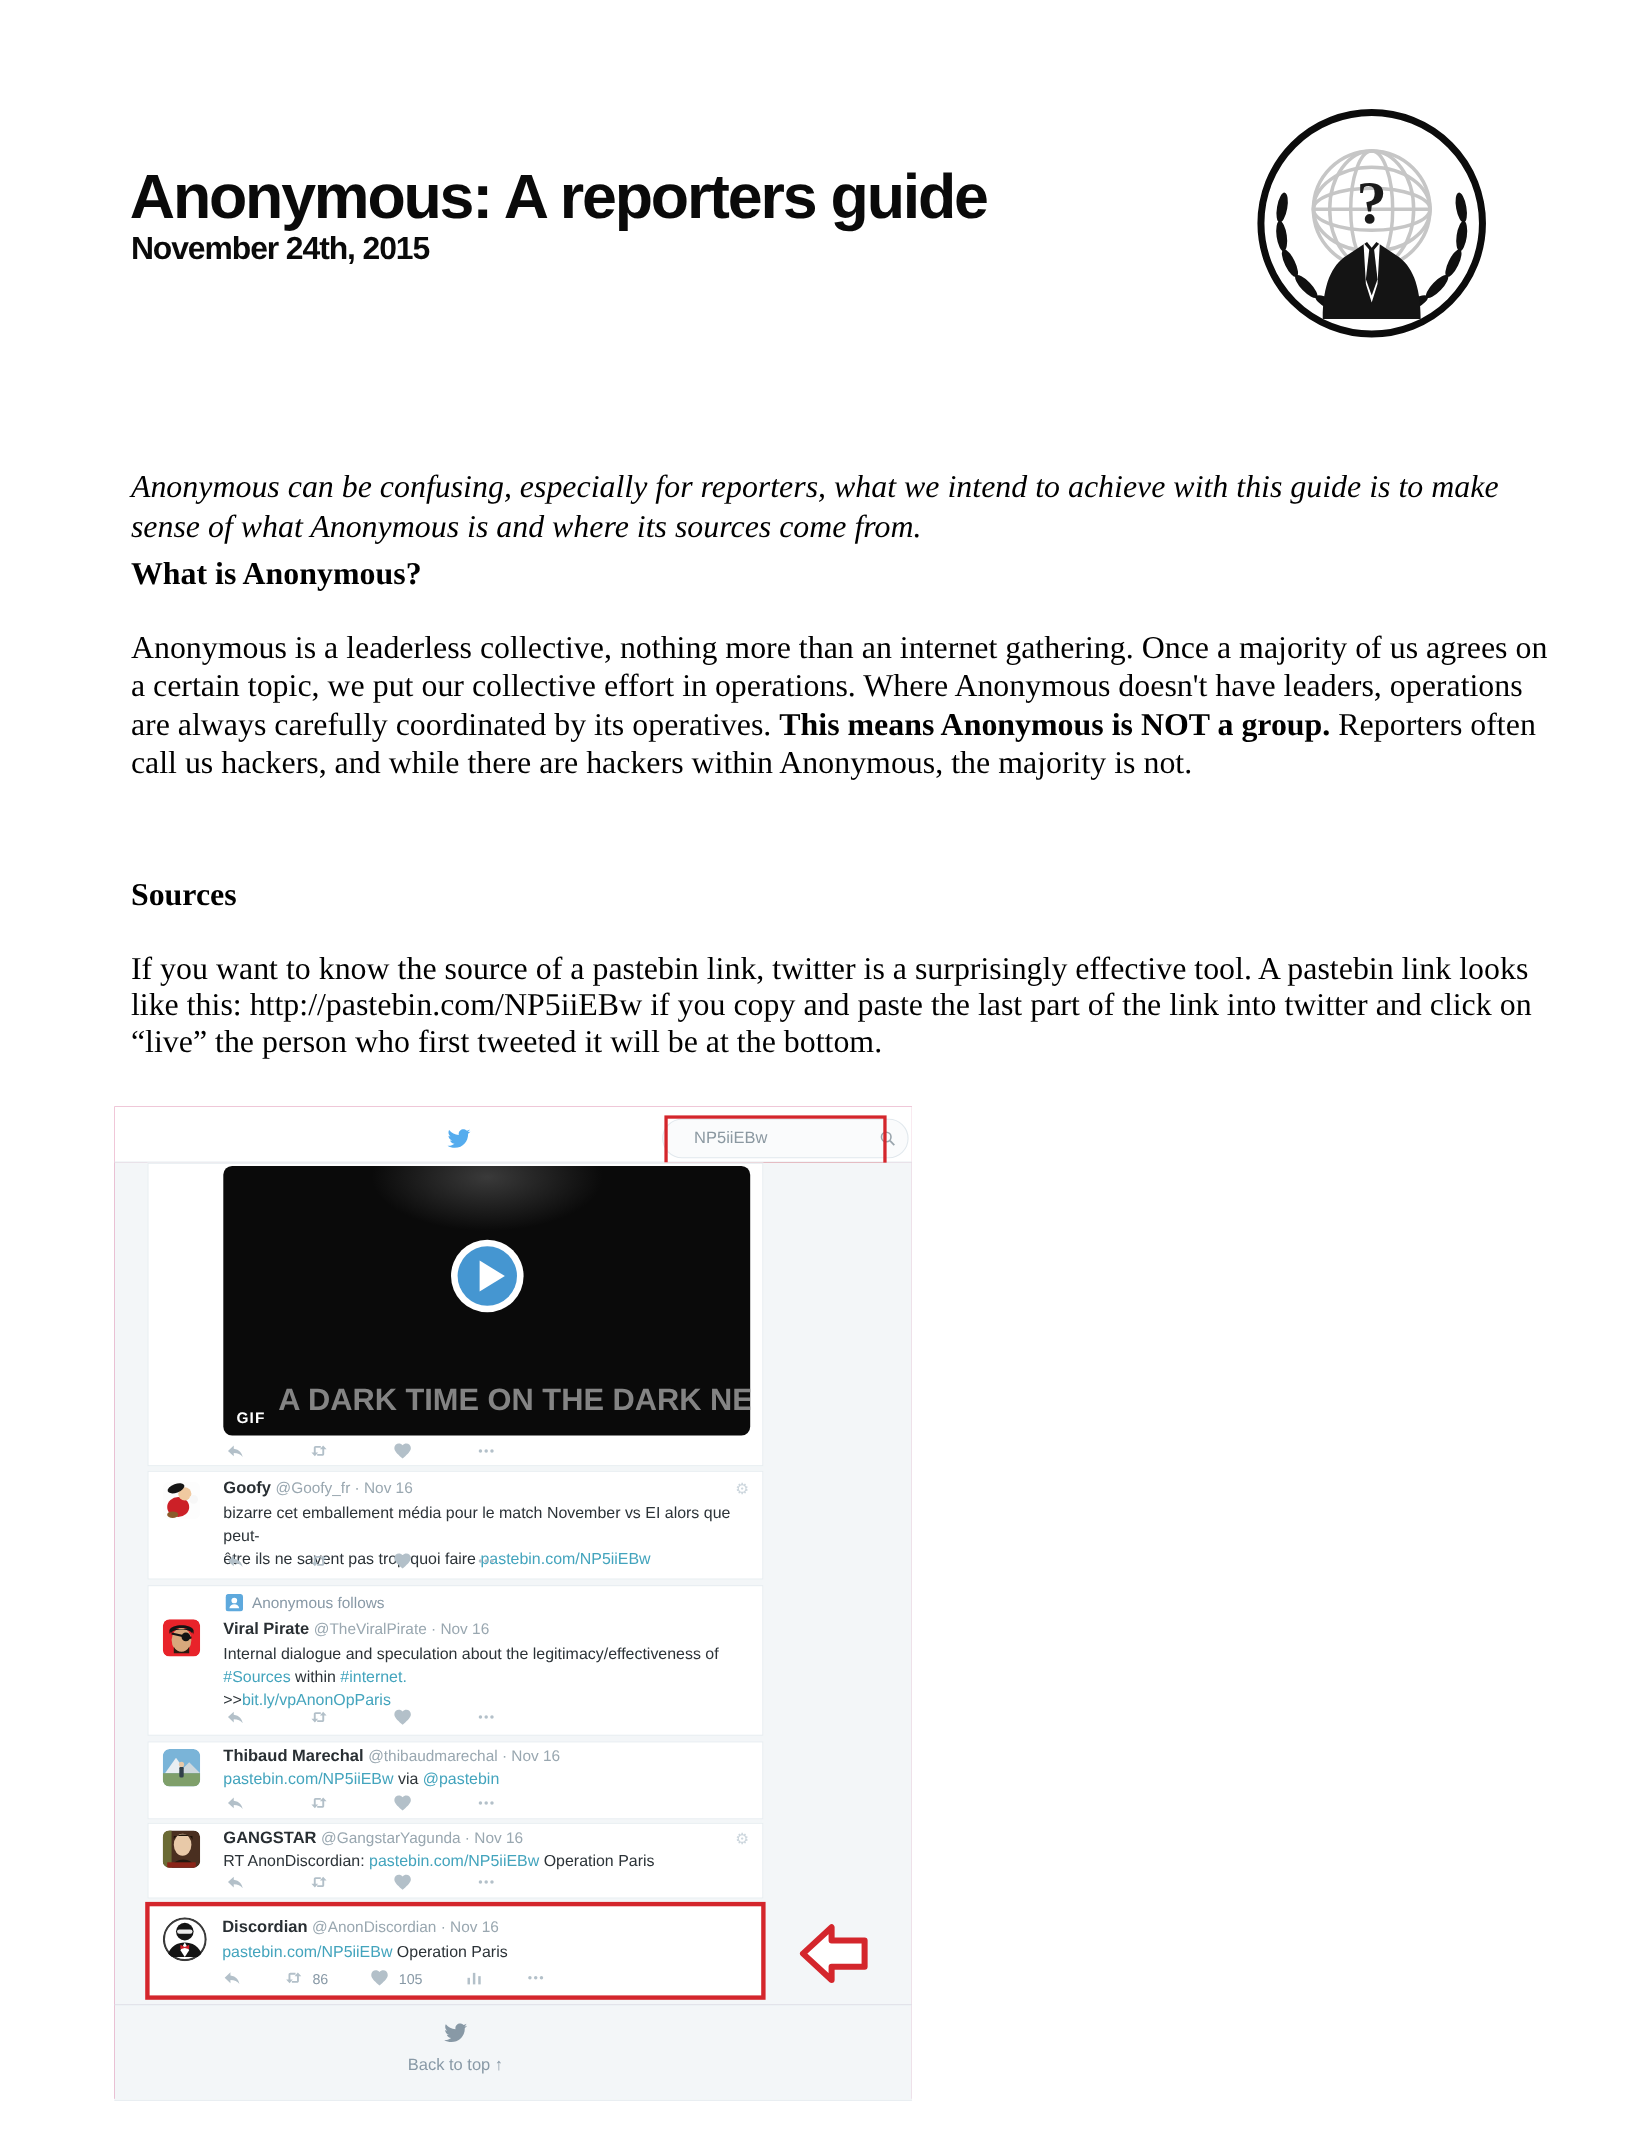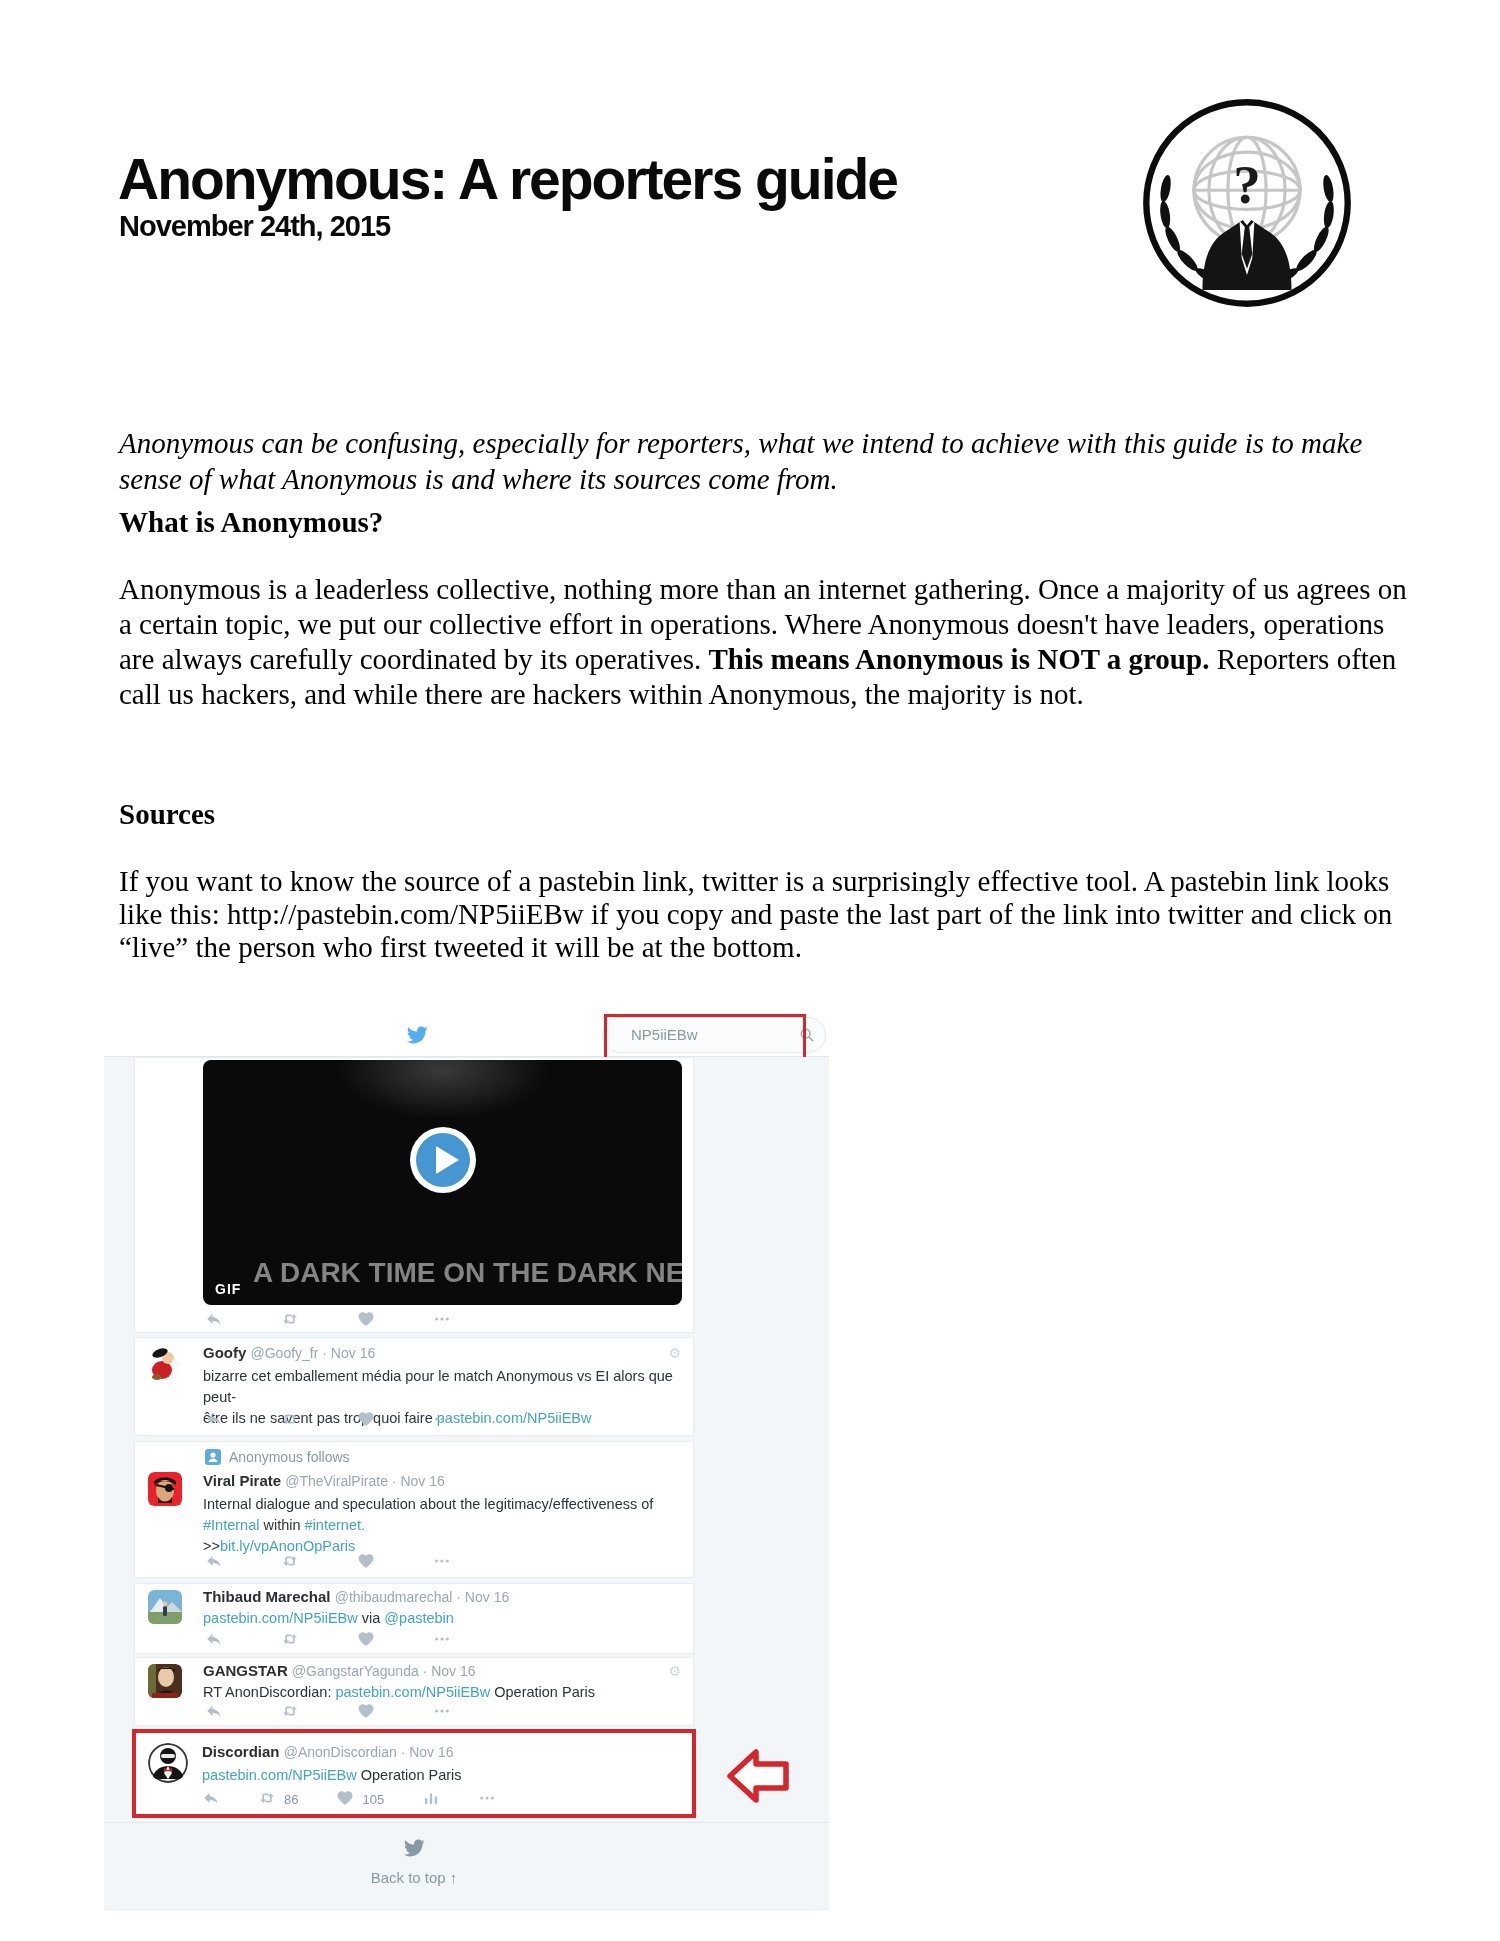--- a/index.html
+++ b/index.html
@@ -222,21 +222,21 @@
         <rect width="34" height="34" fill="#fdfdfd"></rect>
         <ellipse cx="14" cy="23" rx="10" ry="9" fill="#cc2027"></ellipse>
         <circle cx="20" cy="11" r="6" fill="#f0c9a0"></circle>
         <ellipse cx="12" cy="6" rx="8" ry="4" fill="#161616" transform="rotate(-20 12 6)"></ellipse>
         <circle cx="28" cy="16" r="4" fill="#f7f7f7"></circle>
         <ellipse cx="9" cy="30" rx="5" ry="3" fill="#8a5a2a"></ellipse>
       </svg>
       <div class="nrow" style="top:6px"><span class="nm">Goofy</span> <span class="meta">@Goofy_fr · Nov 16</span></div>
       <div class="gear" style="top:8px">⚙</div>
       <div class="txt" style="top:28px">
-        <span style="display:block">bizarre cet emballement média pour le match Anonymous vs EI alors que peut-</span>
+        <span style="display:block">bizarre cet emballement média pour le match November vs EI alors que peut-</span>
         <span>être ils ne savent pas trop quoi faire </span><span class="lnk">pastebin.com/NP5iiEBw</span>
       </div>
       <div class="acts" style="top:72px">
         <span class="sp">
             <svg class="ic">
               <use href="#s-reply"></use>
             </svg>
           </span>
         <span class="sp">
             <svg class="ic">
@@ -268,21 +268,21 @@
         <ellipse cx="17" cy="19" rx="9" ry="11" fill="#d8a87c"></ellipse>
         <path d="M6 14 C7 6 27 6 28 14 L28 10 C26 4 8 4 6 10 Z" fill="#141414"></path>
         <path d="M7 13 C10 8 24 8 27 13 L27 9 H7 Z" fill="#141414"></path>
         <line x1="8" y1="13" x2="26" y2="17" stroke="#141414" stroke-width="2"></line>
         <circle cx="21" cy="16" r="4" fill="#141414"></circle>
         <path d="M10 25 C13 31 21 31 24 25 L24 31 H10 Z" fill="#2a1a10"></path>
       </svg>
       <div class="nrow" style="top:30px"><span class="nm">Viral Pirate</span> <span class="meta">@TheViralPirate · Nov 16</span></div>
       <div class="txt" style="top:52px">
         <span style="display:block">Internal dialogue and speculation about the legitimacy/effectiveness of</span>
-        <span style="display:block"><span class="lnk">#Internal</span><span> within </span><span class="lnk">#internet.</span></span>
+        <span style="display:block"><span class="lnk">#Sources</span><span> within </span><span class="lnk">#internet.</span></span>
         <span style="display:block"><span>&gt;&gt;</span><span class="lnk">bit.ly/vpAnonOpParis</span></span>
       </div>
       <div class="acts" style="top:110px">
         <span class="sp">
             <svg class="ic">
               <use href="#s-reply"></use>
             </svg>
           </span>
         <span class="sp">
             <svg class="ic">

